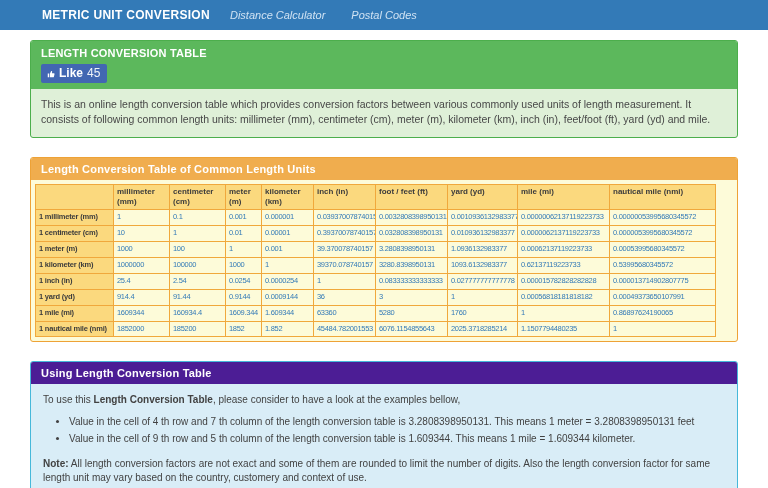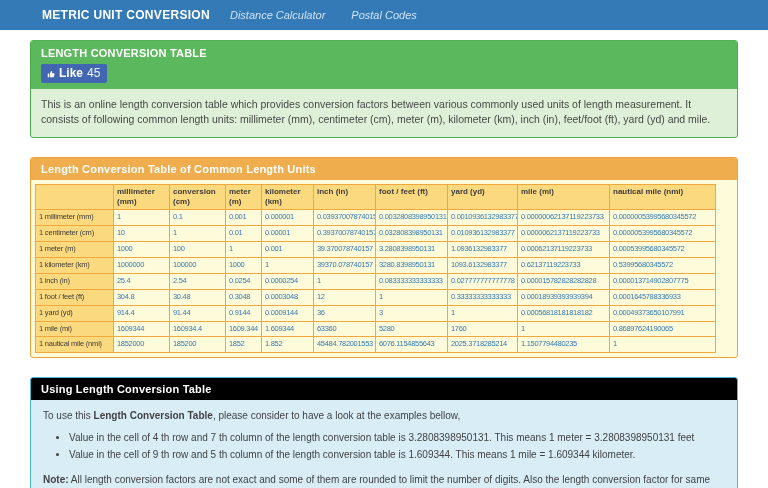--- a/index.html
+++ b/index.html
@@ -25,26 +25,26 @@
   .like-count { margin-left: 4px; opacity: .92; font-weight: normal; }
   .panel-success .panel-body { padding: 8px 10px 10px 10px; font-size: 10.5px; line-height: 1.45; color: #474747; }
 
   
   .panel-warning { border: 1px solid #eea236; background: #fdfbd9; }
   .panel-warning .panel-heading { background: #f0ad4e; padding: 5px 10px; }
   .panel-warning .panel-body { padding: 4px; }
   table.conv { border-collapse: collapse; table-layout: fixed; width: 680px; }
   table.conv th, table.conv td { border: 1px solid #f0a83c; padding: 2px 3px; text-align: left; vertical-align: top; }
   table.conv th { background: #fbd97e; font-size: 8px; font-weight: bold; color: #3c3c3c; line-height: 1.25; }
-  table.conv td.row-label { background: #fbd97e; font-size: 7.5px; font-weight: normal; color: #3c3c3c; letter-spacing: -.2px; line-height: 1.3; }
+  table.conv td.row-label { background: #fbd97e; font-size: 7.5px; font-weight: bold; color: #3c3c3c; letter-spacing: -.2px; line-height: 1.3; }
   table.conv td.value { background: #fdfbd9; color: #337ab7; font-size: 7.5px; letter-spacing: -.3px; white-space: nowrap; overflow: hidden; line-height: 1.45; }
 
   
   .panel-info { border: 1px solid #46b8da; background: #d9edf7; }
-  .panel-info .panel-heading { background: #000000; padding: 5px 10px; }
+  .panel-info .panel-heading { background: #4c1d95; padding: 5px 10px; }
   .panel-info .panel-body { padding: 9px 12px 12px 12px; font-size: 10px; line-height: 1.45; color: #424242; }
   .panel-info ul { margin: 7px 0 0 26px; }
   .panel-info li { margin-bottom: 3px; }
   .note { margin-top: 10px; }
   b { font-weight: bold; }
 </style>
 </head>
 <body>
 
 <nav class="navbar">
@@ -86,21 +86,21 @@
           <col style="width:62px">
             <col style="width:72px">
             <col style="width:70px">
             <col style="width:92px">
             <col style="width:106px">
         </colgroup>
         <thead>
           <tr>
               <th></th>
               <th>millimeter (mm)</th>
-              <th>conversion (cm)</th>
+              <th>centimeter (cm)</th>
               <th>meter (m)</th>
               <th>kilometer (km)</th>
               <th>inch (in)</th>
               <th>foot / feet (ft)</th>
               <th>yard (yd)</th>
               <th>mile (mi)</th>
               <th>nautical mile (nmi)</th>
             </tr>
         </thead>
         <tbody>
@@ -156,32 +156,20 @@
               <td class="row-label">1 inch (in)</td>
               <td class="value">25.4</td>
               <td class="value">2.54</td>
               <td class="value">0.0254</td>
               <td class="value">0.0000254</td>
               <td class="value">1</td>
               <td class="value">0.083333333333333</td>
               <td class="value">0.027777777777778</td>
               <td class="value">0.000015782828282828</td>
               <td class="value">0.000013714902807775</td>
-            </tr>
-            <tr>
-              <td class="row-label">1 foot / feet (ft)</td>
-              <td class="value">304.8</td>
-              <td class="value">30.48</td>
-              <td class="value">0.3048</td>
-              <td class="value">0.0003048</td>
-              <td class="value">12</td>
-              <td class="value">1</td>
-              <td class="value">0.33333333333333</td>
-              <td class="value">0.00018939393939394</td>
-              <td class="value">0.0001645788336933</td>
             </tr>
             <tr>
               <td class="row-label">1 yard (yd)</td>
               <td class="value">914.4</td>
               <td class="value">91.44</td>
               <td class="value">0.9144</td>
               <td class="value">0.0009144</td>
               <td class="value">36</td>
               <td class="value">3</td>
               <td class="value">1</td>

